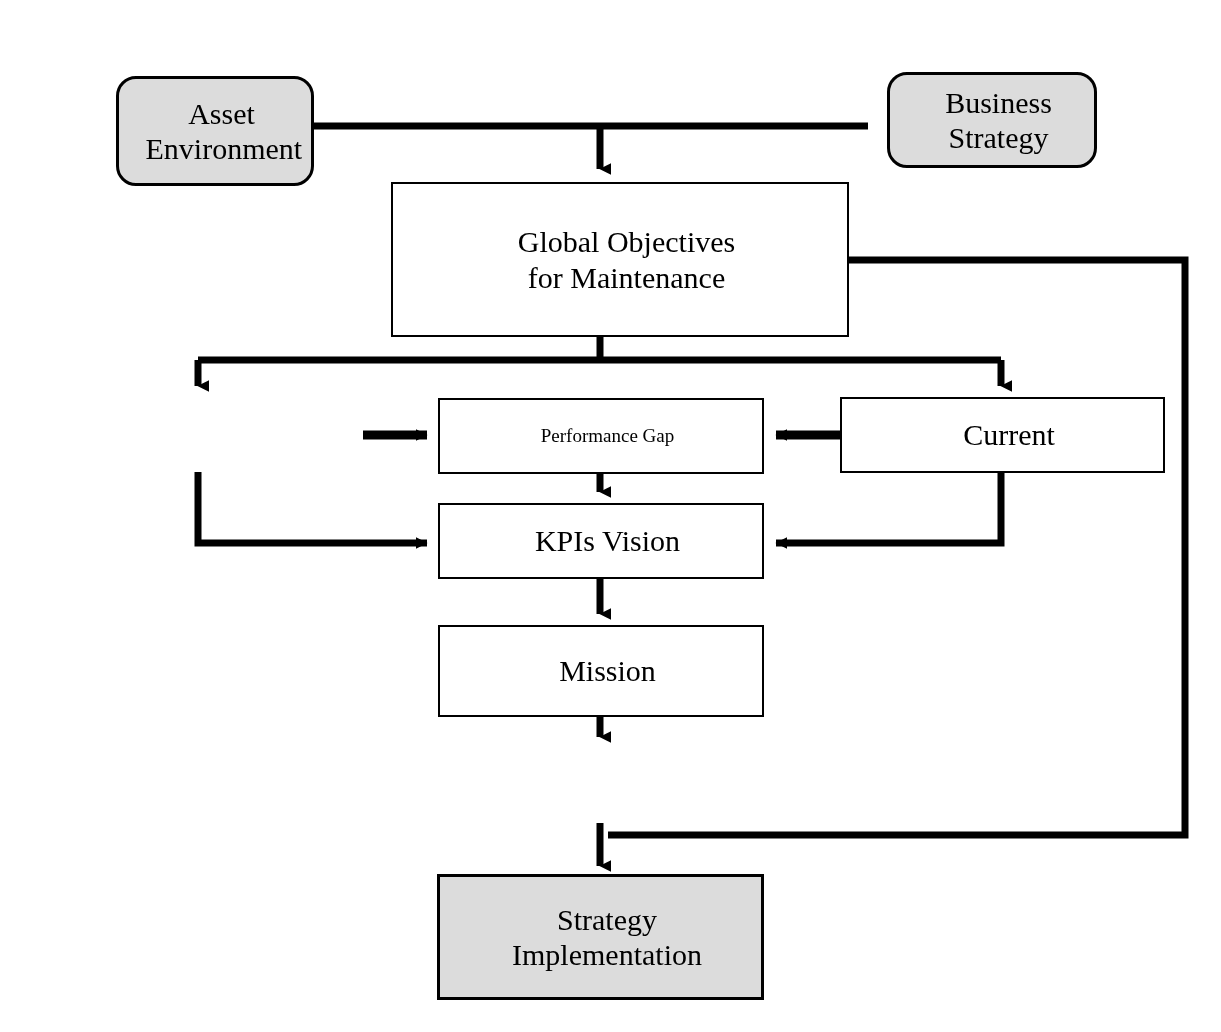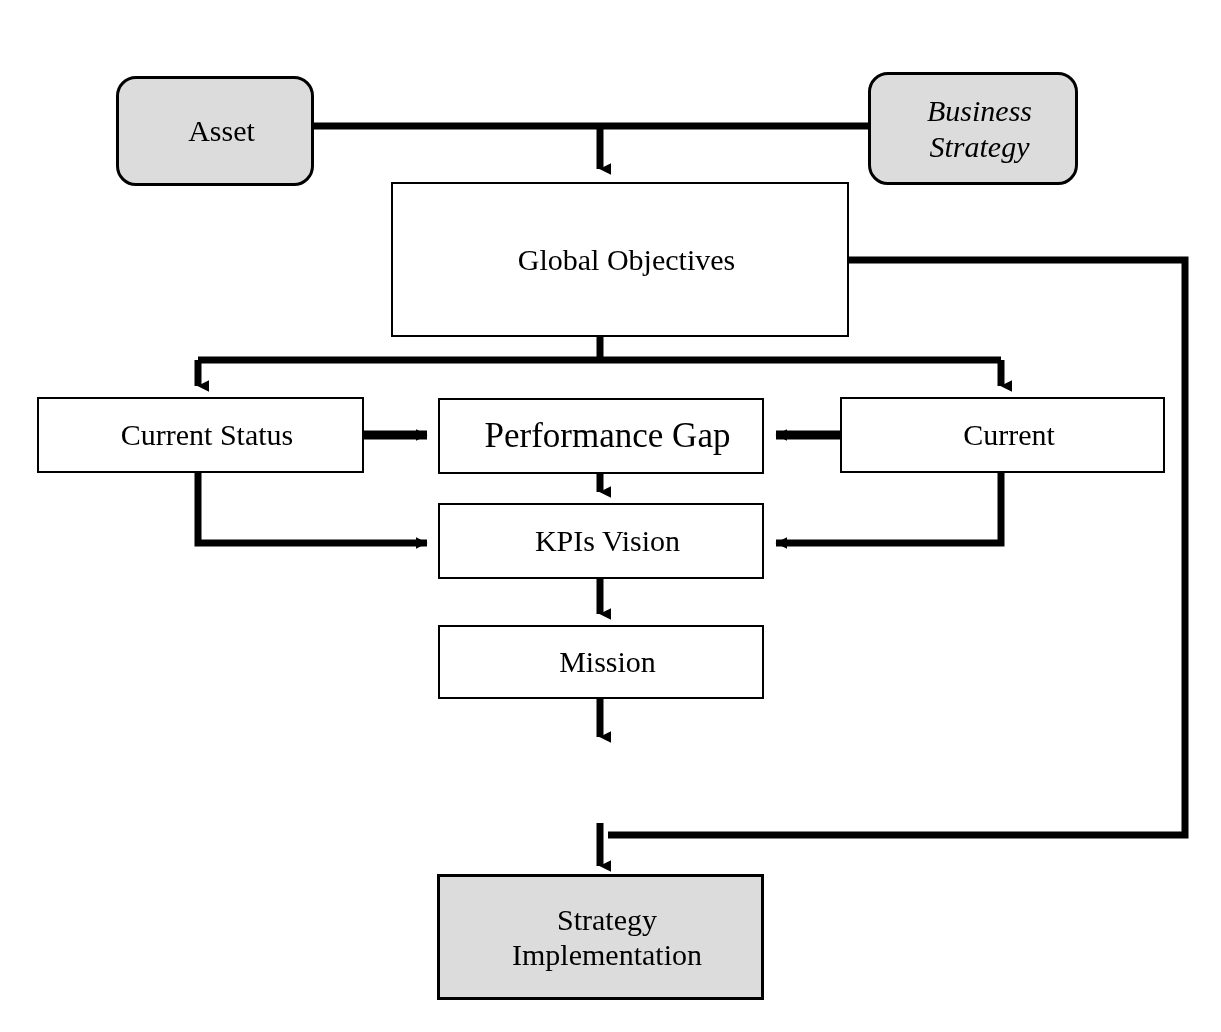--- a/index.html
+++ b/index.html
@@ -47,21 +47,21 @@
   .node-shaded {
     background: #dcdcdc;
     border: 3px solid #000000;
   }
   .node-rounded {
     background: #dcdcdc;
     border: 3px solid #000000;
     border-radius: 20px;
   }
   .fs-30 { font-size: 30px; }
-  .fs-29 { font-size: 35px; }
+  .fs-29 { font-size: 19px; }
   .ln2 { line-height: 1.18; }
 </style>
 </head>
 <body>
 
 <div id="canvas">
 
   <svg class="layer" viewBox="0 0 1221 1032">
     <defs>
       <marker id="arrowDown" markerWidth="14" markerHeight="14" refX="7" refY="12" orient="auto" markerUnits="userSpaceOnUse">
@@ -101,53 +101,52 @@
 
       <path d="M 600 823 L 600 866" stroke-width="7" marker-end="url(#arrowDown)"></path>
 
       <path d="M 608 835 L 1185 835 L 1185 260 L 819 260" stroke-width="7" marker-end="url(#arrowLeft)"></path>
     </g>
   </svg>
 
   <div class="node node-rounded fs-30 ln2" style="left:116px; top:76px; width:198px; height:110px;">
     <span class="label">
       <span>Asset</span><br>
+      <span>Environment</span>
     </span>
   </div>
 
-  <div class="node node-rounded fs-30 ln2" style="left:868px; top:72px; width:210px; height:113px;font-style:italic;">
+  <div class="node node-rounded fs-30 ln2" style="left:887px; top:72px; width:210px; height:96px;">
     <span class="label">
       <span>Business</span><br>
       <span>Strategy</span>
     </span>
   </div>
 
   <div class="node node-plain fs-30 ln2" style="left:391px; top:182px; width:458px; height:155px;">
     <span class="label">
       <span>Global Objectives</span><br>
+      <span>for Maintenance</span>
     </span>
   </div>
 
-  <div class="node node-plain fs-30" style="left:37px; top:397px; width:327px; height:76px;">
-    <span class="label">Current  Status</span>
-  </div>
 
   <div class="node node-plain fs-29" style="left:438px; top:398px; width:326px; height:76px;">
     <span class="label">Performance Gap</span>
   </div>
 
   <div class="node node-plain fs-30" style="left:840px; top:397px; width:325px; height:76px;">
     <span class="label">Current</span>
   </div>
 
   <div class="node node-plain fs-30" style="left:438px; top:503px; width:326px; height:76px;">
     <span class="label">KPIs Vision</span>
   </div>
 
-  <div class="node node-plain fs-30" style="left:438px; top:625px; width:326px; height:74px;">
+  <div class="node node-plain fs-30" style="left:438px; top:625px; width:326px; height:92px;">
     <span class="label">Mission</span>
   </div>
 
 
   <div class="node node-shaded fs-30 ln2" style="left:437px; top:874px; width:327px; height:126px;">
     <span class="label">
       <span>Strategy</span><br>
       <span>Implementation</span>
     </span>
   </div>

